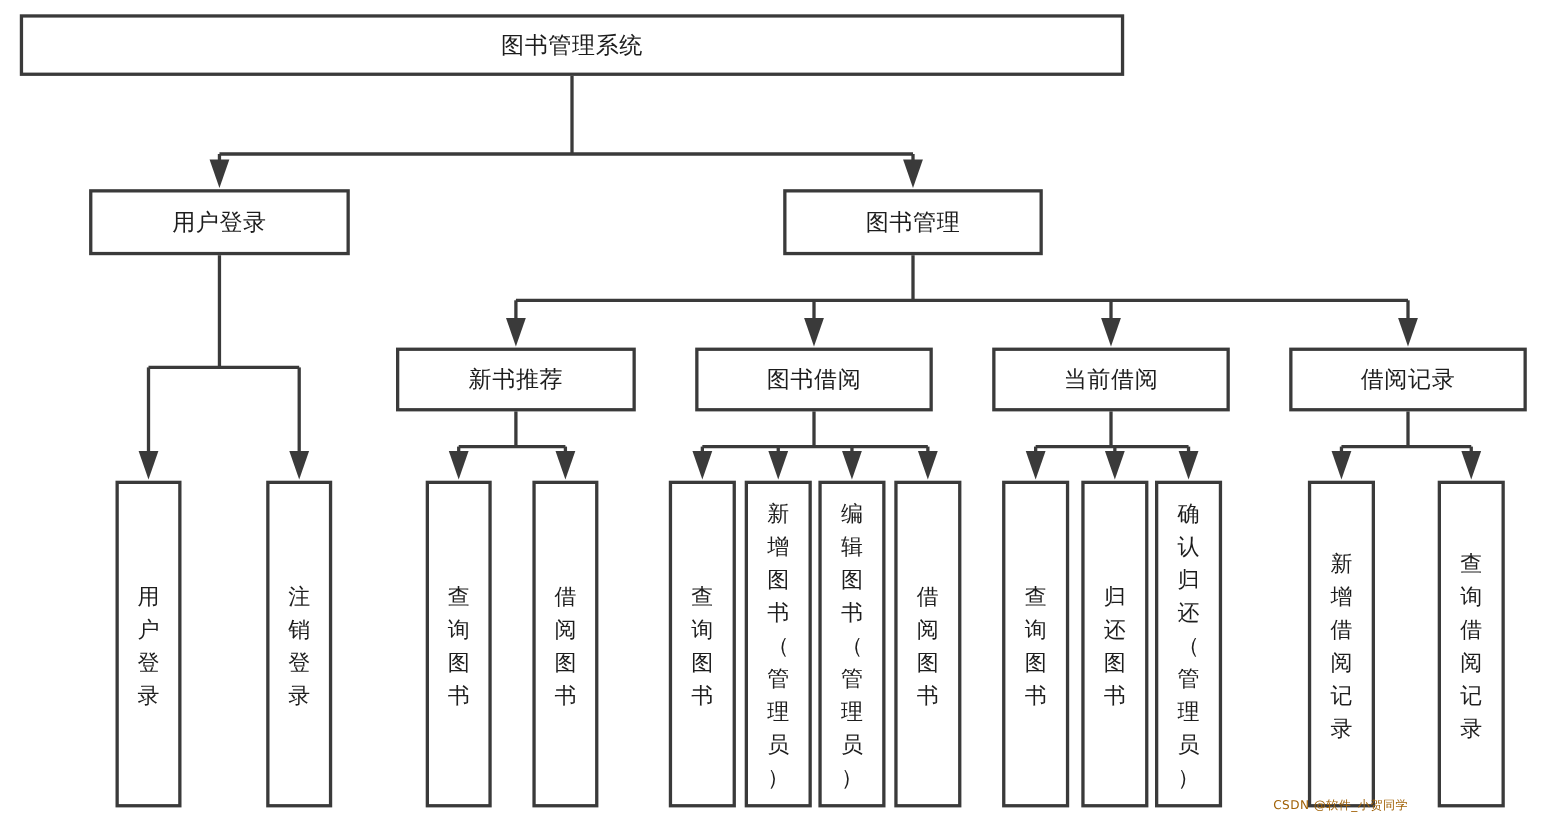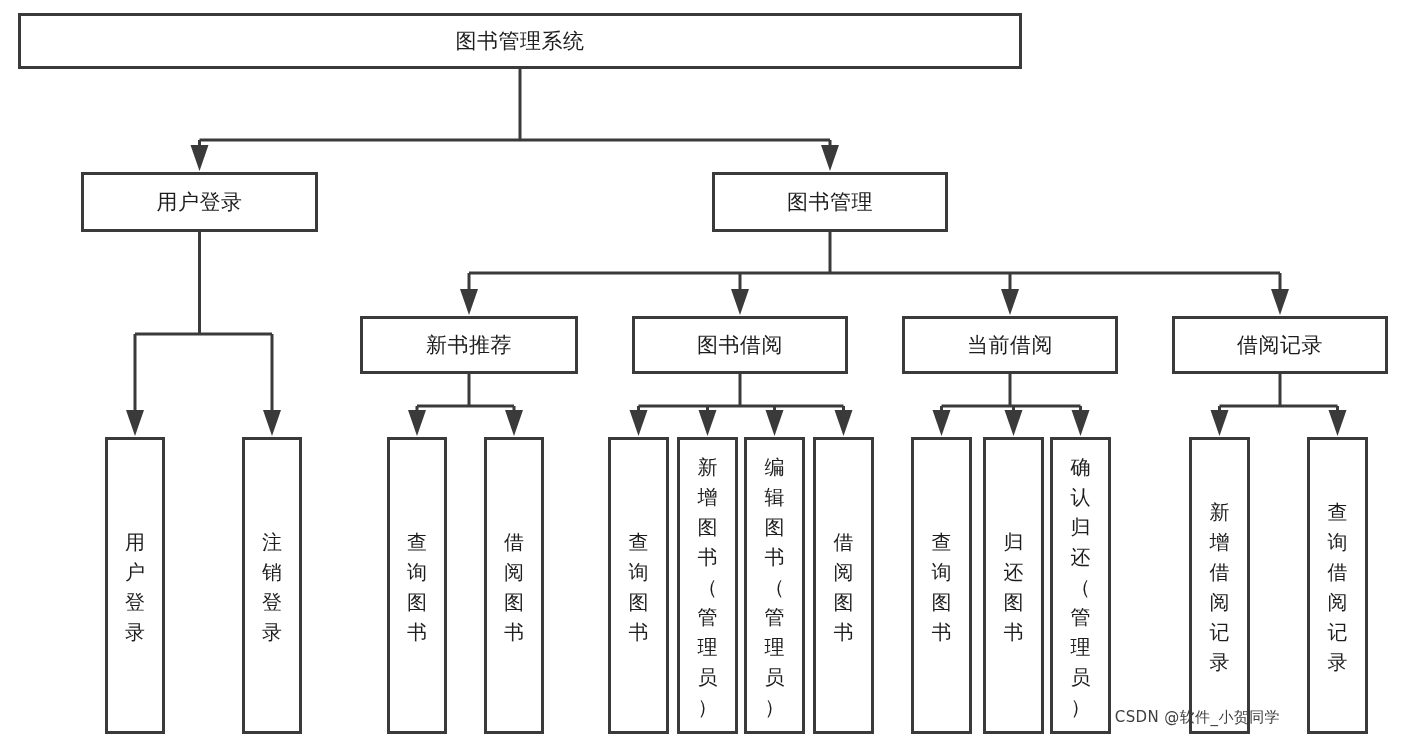--- a/index.html
+++ b/index.html
@@ -53,24 +53,24 @@
   }
   .node-label-v {
     font-family: "DejaVu Sans", "Liberation Sans", sans-serif;
     font-size: 20px;
     fill: #1d1d1d;
     text-anchor: middle;
   }
   .watermark {
     position: absolute;
     right: 12px;
-    bottom: 20px;
-    font-family: "DejaVu Sans", "Liberation Sans", sans-serif;
-    font-size: 15px;
-    color: #404040;
+    bottom: 8px;
+    font-family: "DejaVu Sans", "Liberation Sans", sans-serif;
+    font-size: 11px;
+    color: #a16207;
     white-space: nowrap;
     letter-spacing: 0.4px;
     pointer-events: none;
   }
 </style>
 </head>
 <body>
 
 <div id="diagram-root">
   <svg class="diagram-canvas" viewBox="0 0 1405 747" xmlns="http://www.w3.org/2000/svg">

